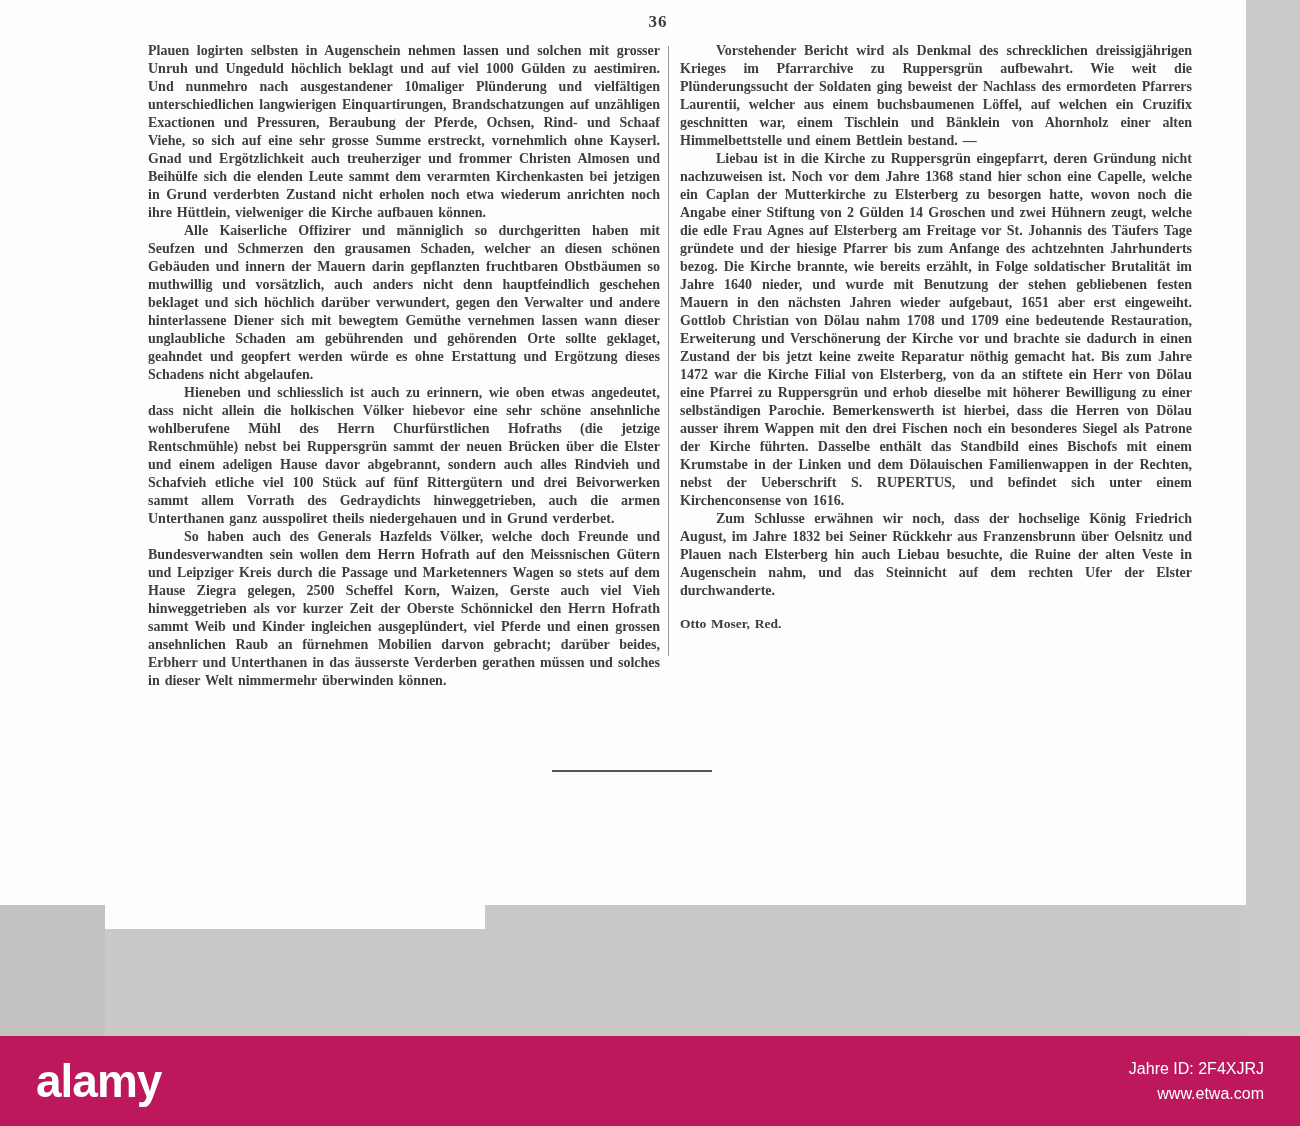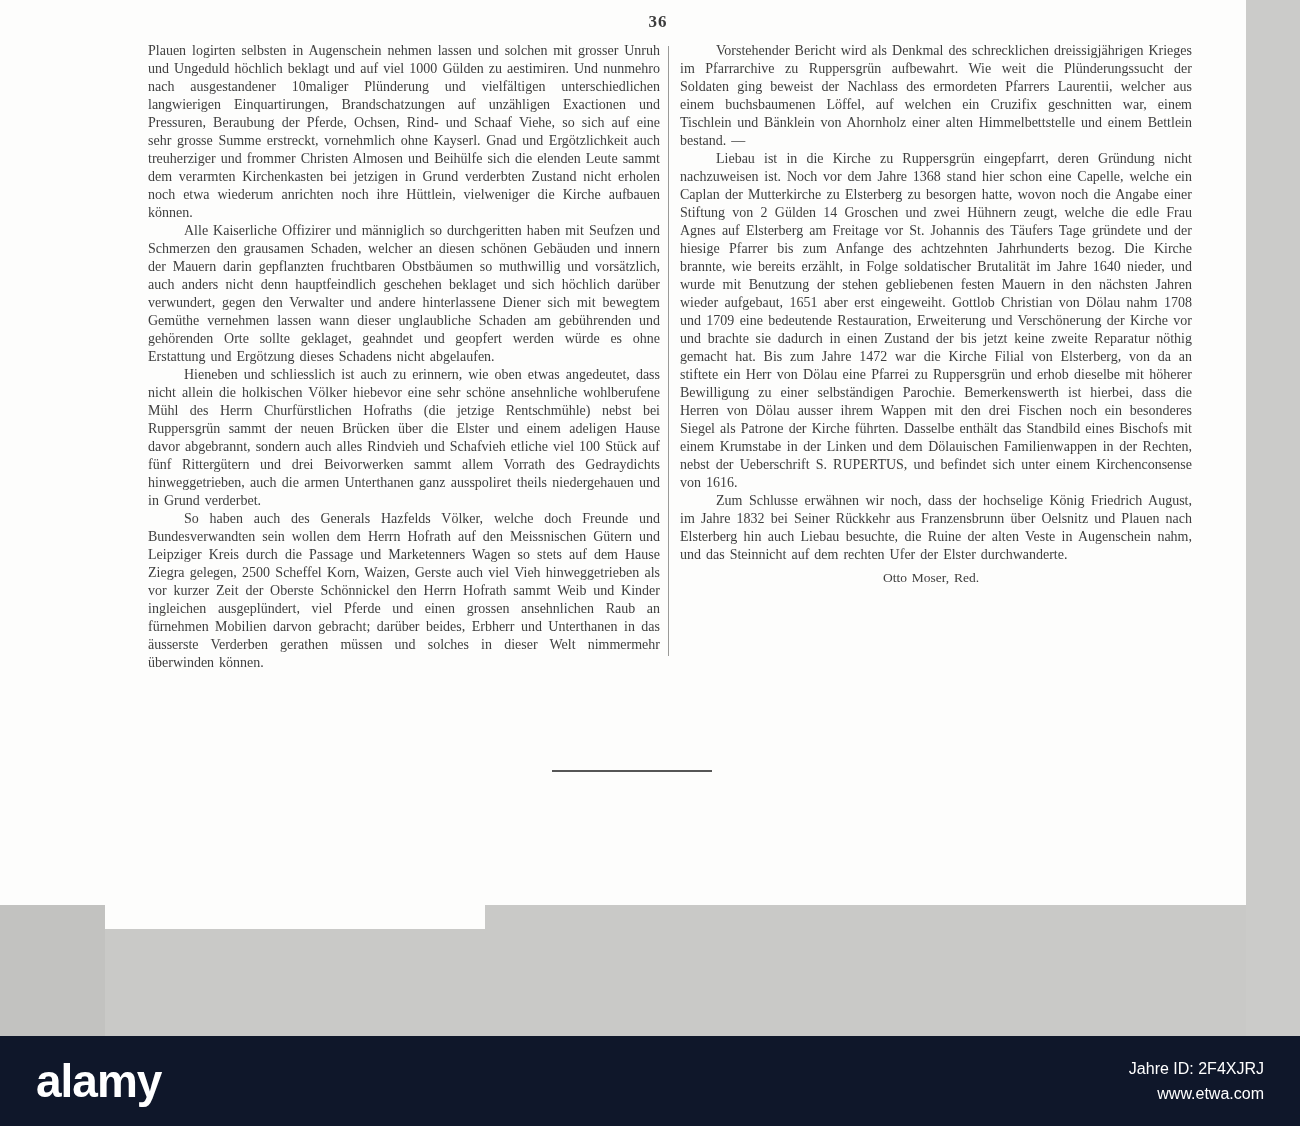--- a/index.html
+++ b/index.html
@@ -27,33 +27,34 @@
     width: 1044px;
     display: flex;
   }
   .col {
     width: 512px;
     font-size: 14px;
     line-height: 18px;
     color: #3e3e3e;
     text-align: justify;
     word-spacing: 1.5px;
+    font-weight: bold;
   }
   .col.left { margin-right: 20px; }
   .col p { text-indent: 36px; }
   .col p.noindent { text-indent: 0; }
   .col-rule {
     position: absolute; top: 46px; left: 668px;
     width: 1px; height: 610px;
     background: #9a9a98;
   }
   .signature {
-    text-align: center;
+    text-align: left;
     padding-right: 10px;
-    margin-top: 5px;
+    margin-top: 15px;
     text-indent: 0 !important;
     font-size: 13.5px;
     color: #3e3e3e;
   }
   .section-rule {
     position: absolute; top: 770px; left: 552px;
     width: 160px; height: 2px;
     background: #565656;
   }
   .edge-bottom {
@@ -72,21 +73,21 @@
     background: #fdfdfc;
   }
   .edge-right {
     position: absolute; top: 0; right: 0;
     width: 54px; height: 1036px;
     background: #cbcbc9;
   }
   .watermark-bar {
     position: absolute; left: 0; top: 1036px;
     width: 1300px; height: 90px;
-    background: #0f172a;
+    background: #be185d;
     display: flex;
     align-items: center;
     justify-content: space-between;
     padding: 0 36px;
     font-family: "Liberation Sans", "DejaVu Sans", sans-serif;
   }
   .alamy-logo {
     color: #ffffff;
     font-size: 46px;
     font-weight: bold;

